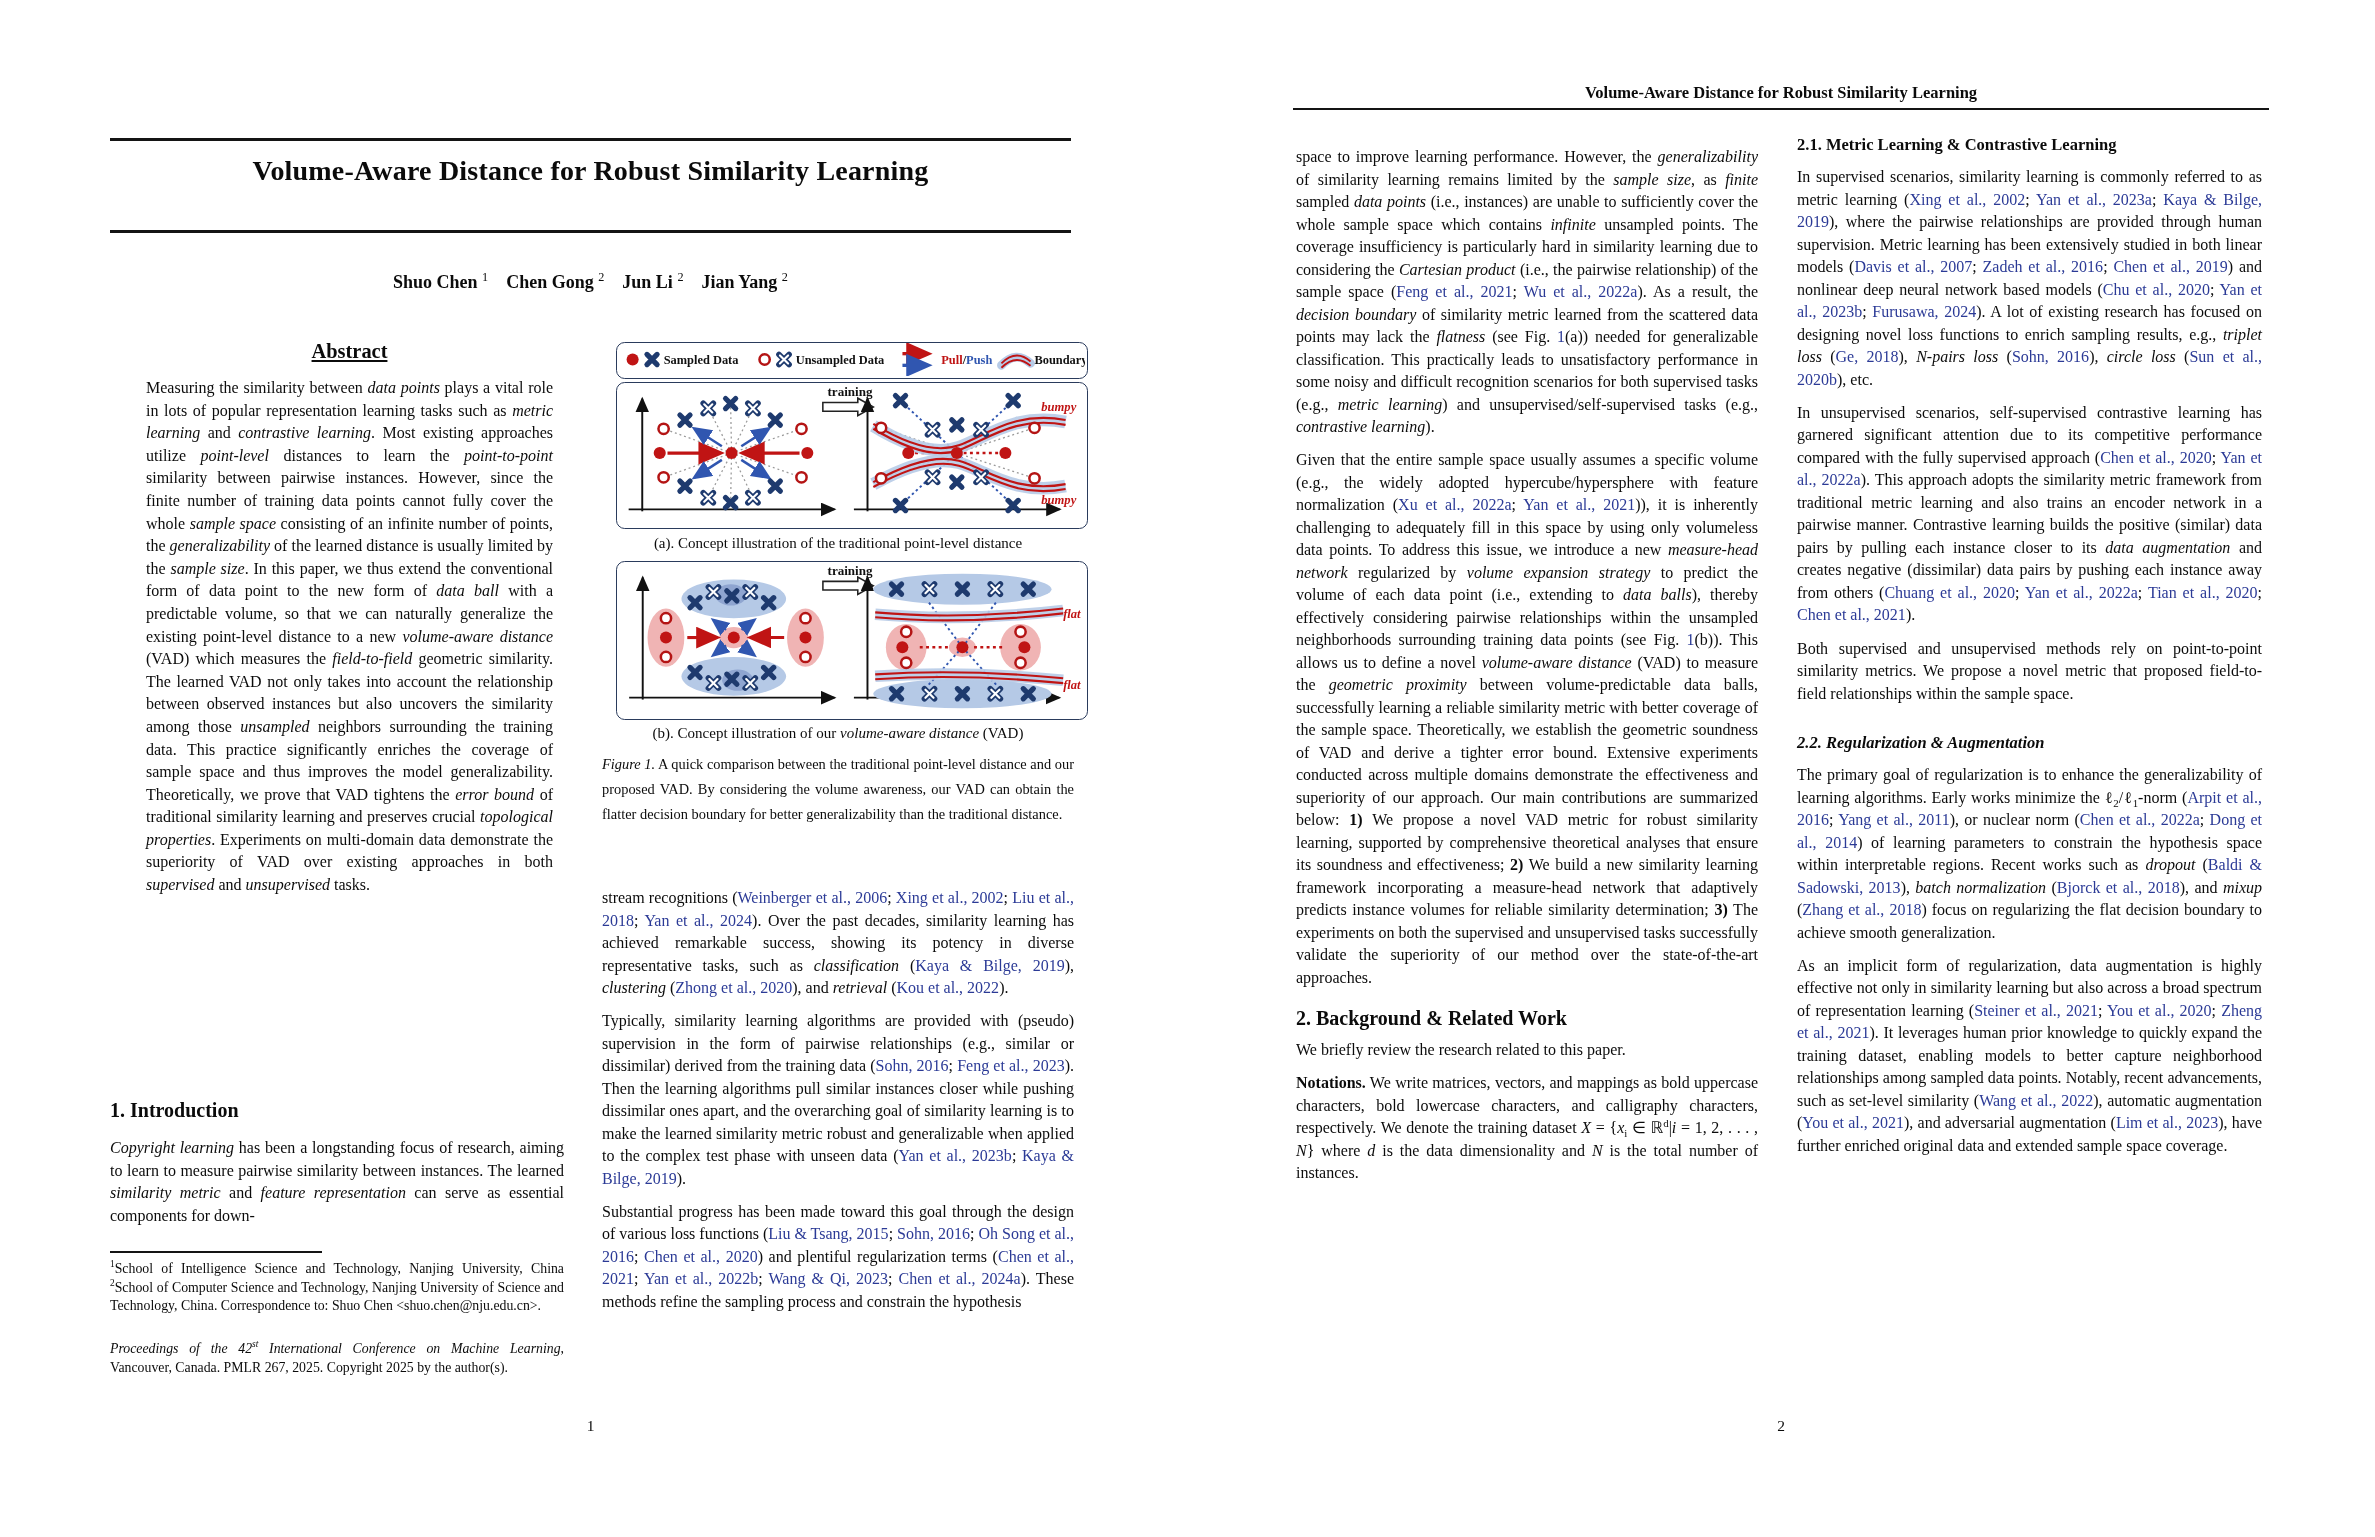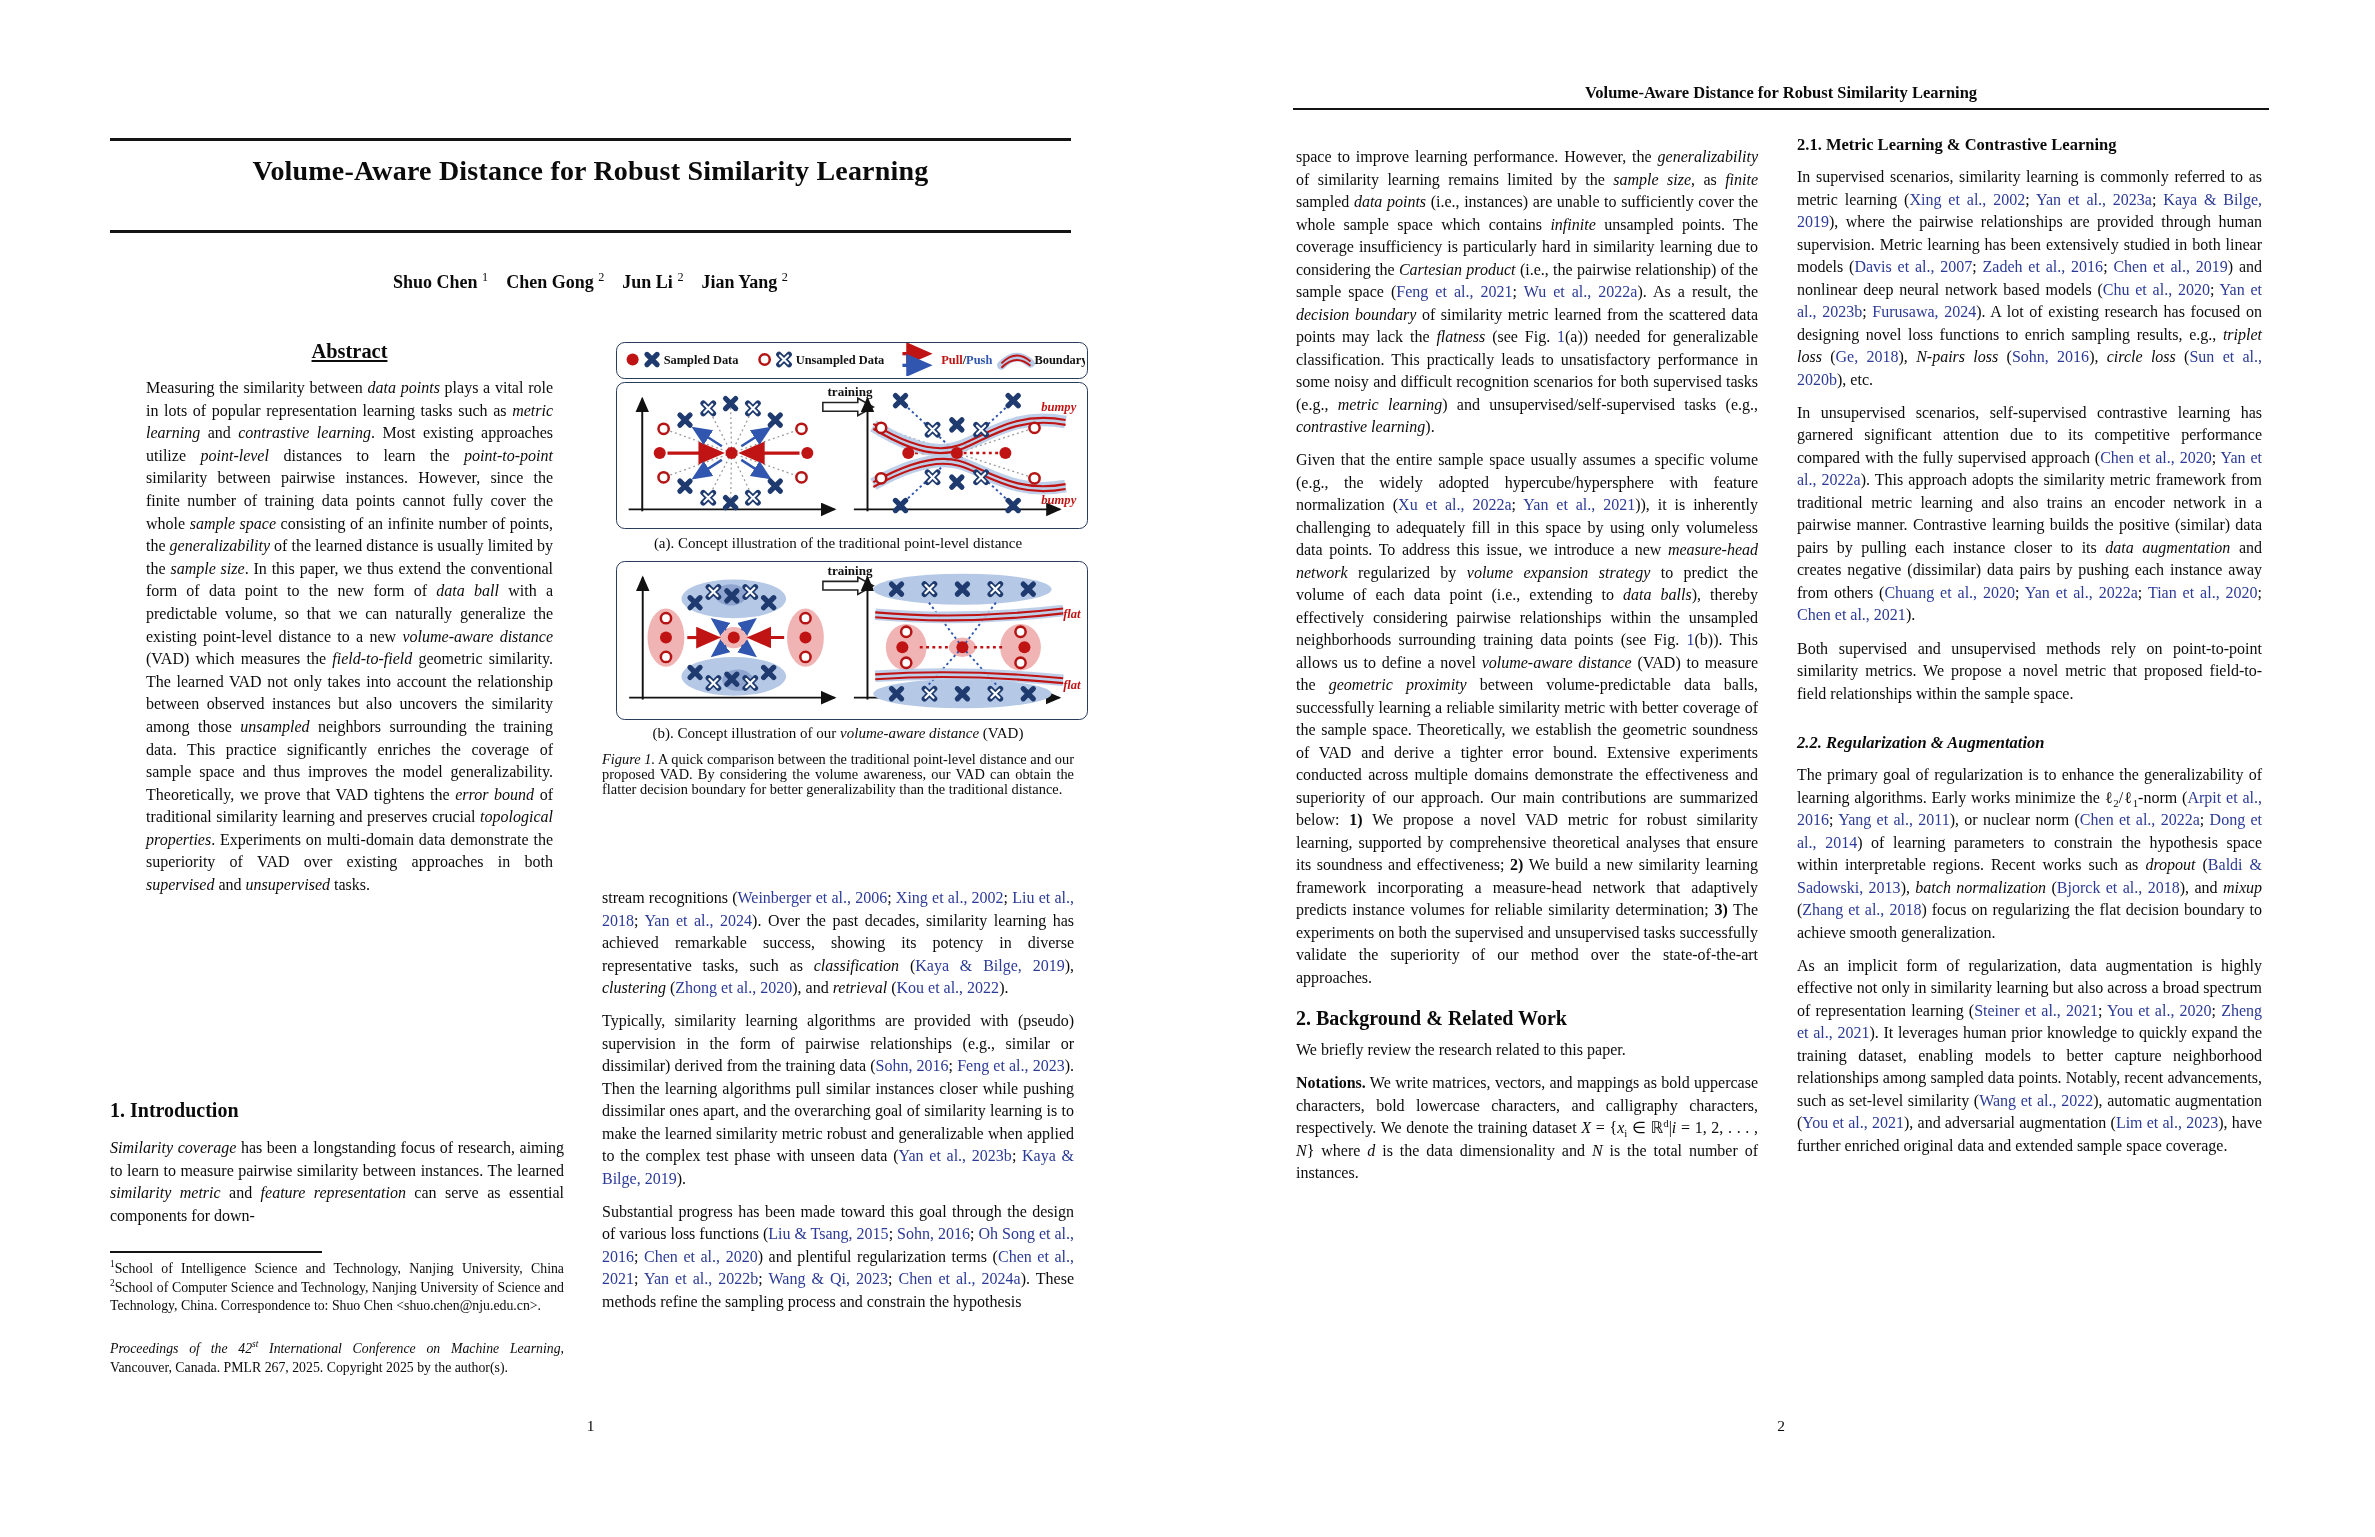--- a/index.html
+++ b/index.html
@@ -12,21 +12,21 @@
   .authors sup{font-weight:normal;}
   .abs-h{font-size:20.4px;font-weight:bold;text-decoration:underline;}
   .sec-h{font-size:20px;font-weight:bold;margin:17.5px 0 9.7px 0;}
   .sec-h.first{margin-top:0;}
   .subsec-h{font-size:16.5px;font-weight:bold;margin:0 0 9.7px 0;}
   .subsec-h.later{margin-top:27px;font-style:italic;}
   .body-text{font-size:16px;line-height:22.5px;text-align:justify;}
   .body-text .para{margin:0 0 10.7px 0;}
   .body-text .para:last-child{margin-bottom:0;}
   .fn{font-size:13.8px;line-height:18.6px;text-align:justify;}
-  .figcap{font-size:14.4px;line-height:15px;text-align:justify;}
+  .figcap{font-size:14.4px;line-height:25px;text-align:justify;}
   .pcap{font-size:15px;font-weight:normal;text-align:center;}
   .runhead{font-size:16.5px;font-weight:bold;text-align:center;}
   .pagenum{font-size:15.5px;text-align:center;}
   .cite{color:#2b3a96;}
   sup,sub{font-size:68%;line-height:0;}
   .figbox{border:1.9px solid #2a3b5c;border-radius:8.7px;background:#fff;box-sizing:border-box;margin-left:14px;}
   svg{display:block;}
   .lgt{font:bold 12.8px "Liberation Serif",serif;fill:#111;}
   .trainlbl{font:bold 13.5px "Liberation Serif",serif;fill:#111;}
   .figlbl{font:italic bold 13px "Liberation Serif",serif;fill:#c01414;}
@@ -36,21 +36,21 @@
 
 <div class="abs rule" style="left:110px;top:138px;width:961px;height:2.9px;"></div>
 <div class="abs paper-title center" style="left:110px;top:155px;width:961px;">Volume-Aware Distance for Robust Similarity Learning</div>
 <div class="abs rule" style="left:110px;top:230px;width:961px;height:2.9px;"></div>
 <div class="abs authors center" style="left:110px;top:272px;width:961px;">Shuo Chen <sup>1</sup> Chen Gong <sup>2</sup> Jun Li <sup>2</sup> Jian Yang <sup>2</sup></div>
 
 <div class="abs abs-h center" style="left:146px;top:340px;width:407px;">Abstract</div>
 <div class="abs body-text" style="left:146px;top:377px;width:407px;font-size:16px;line-height:22.6px;">Measuring the similarity between <i>data points</i> plays a vital role in lots of popular representation learning tasks such as <i>metric learning</i> and <i>contrastive learning</i>. Most existing approaches utilize <i>point-level</i> distances to learn the <i>point-to-point</i> similarity between pairwise instances. However, since the finite number of training data points cannot fully cover the whole <i>sample space</i> consisting of an infinite number of points, the <i>generalizability</i> of the learned distance is usually limited by the <i>sample size</i>. In this paper, we thus extend the conventional form of data point to the new form of <i>data ball</i> with a predictable volume, so that we can naturally generalize the existing point-level distance to a new <i>volume-aware distance</i> (VAD) which measures the <i>field-to-field</i> geometric similarity. The learned VAD not only takes into account the relationship between observed instances but also uncovers the similarity among those <i>unsampled</i> neighbors surrounding the training data. This practice significantly enriches the coverage of sample space and thus improves the model generalizability. Theoretically, we prove that VAD tightens the <i>error bound</i> of traditional similarity learning and preserves crucial <i>topological properties</i>. Experiments on multi-domain data demonstrate the superiority of VAD over existing approaches in both <i>supervised</i> and <i>unsupervised</i> tasks.</div>
 
 <div class="abs sec-h first" style="left:110px;top:1099px;width:454px;margin:0;">1. Introduction</div>
-<div class="abs body-text" style="left:110px;top:1137px;width:454px;"><i>Similarity coverage</i> has been a longstanding focus of research, aiming to learn to measure pairwise similarity between instances. The learned <i>similarity metric</i> and <i>feature representation</i> can serve as essential components for down-</div>
+<div class="abs body-text" style="left:110px;top:1137px;width:454px;"><i>Copyright learning</i> has been a longstanding focus of research, aiming to learn to measure pairwise similarity between instances. The learned <i>similarity metric</i> and <i>feature representation</i> can serve as essential components for down-</div>
 <div class="abs rule" style="left:110px;top:1251px;width:212px;height:1.6px;"></div>
 <div class="abs fn" style="left:110px;top:1260px;width:454px;"><sup>1</sup>School of Intelligence Science and Technology, Nanjing University, China <sup>2</sup>School of Computer Science and Technology, Nanjing University of Science and Technology, China. Correspondence to: Shuo Chen &lt;shuo.chen@nju.edu.cn&gt;.</div>
 <div class="abs fn" style="left:110px;top:1340px;width:454px;"><i>Proceedings of the 42<sup>st</sup> International Conference on Machine Learning</i>, Vancouver, Canada. PMLR 267, 2025. Copyright 2025 by the author(s).</div>
 <div class="abs pagenum" style="left:110px;top:1417px;width:961px;">1</div>
 
 <div class="abs figbox" style="left:602px;top:342px;width:472px;height:37px;">
   <svg width="468" height="33" viewBox="0 0 482 34">
     <defs>
       <g id="xs">
           <path d="M-5.2,-5.2L5.2,5.2M-5.2,5.2L5.2,-5.2" stroke="#1e3a6e" stroke-width="5.4" stroke-linecap="round" fill="none"></path>

